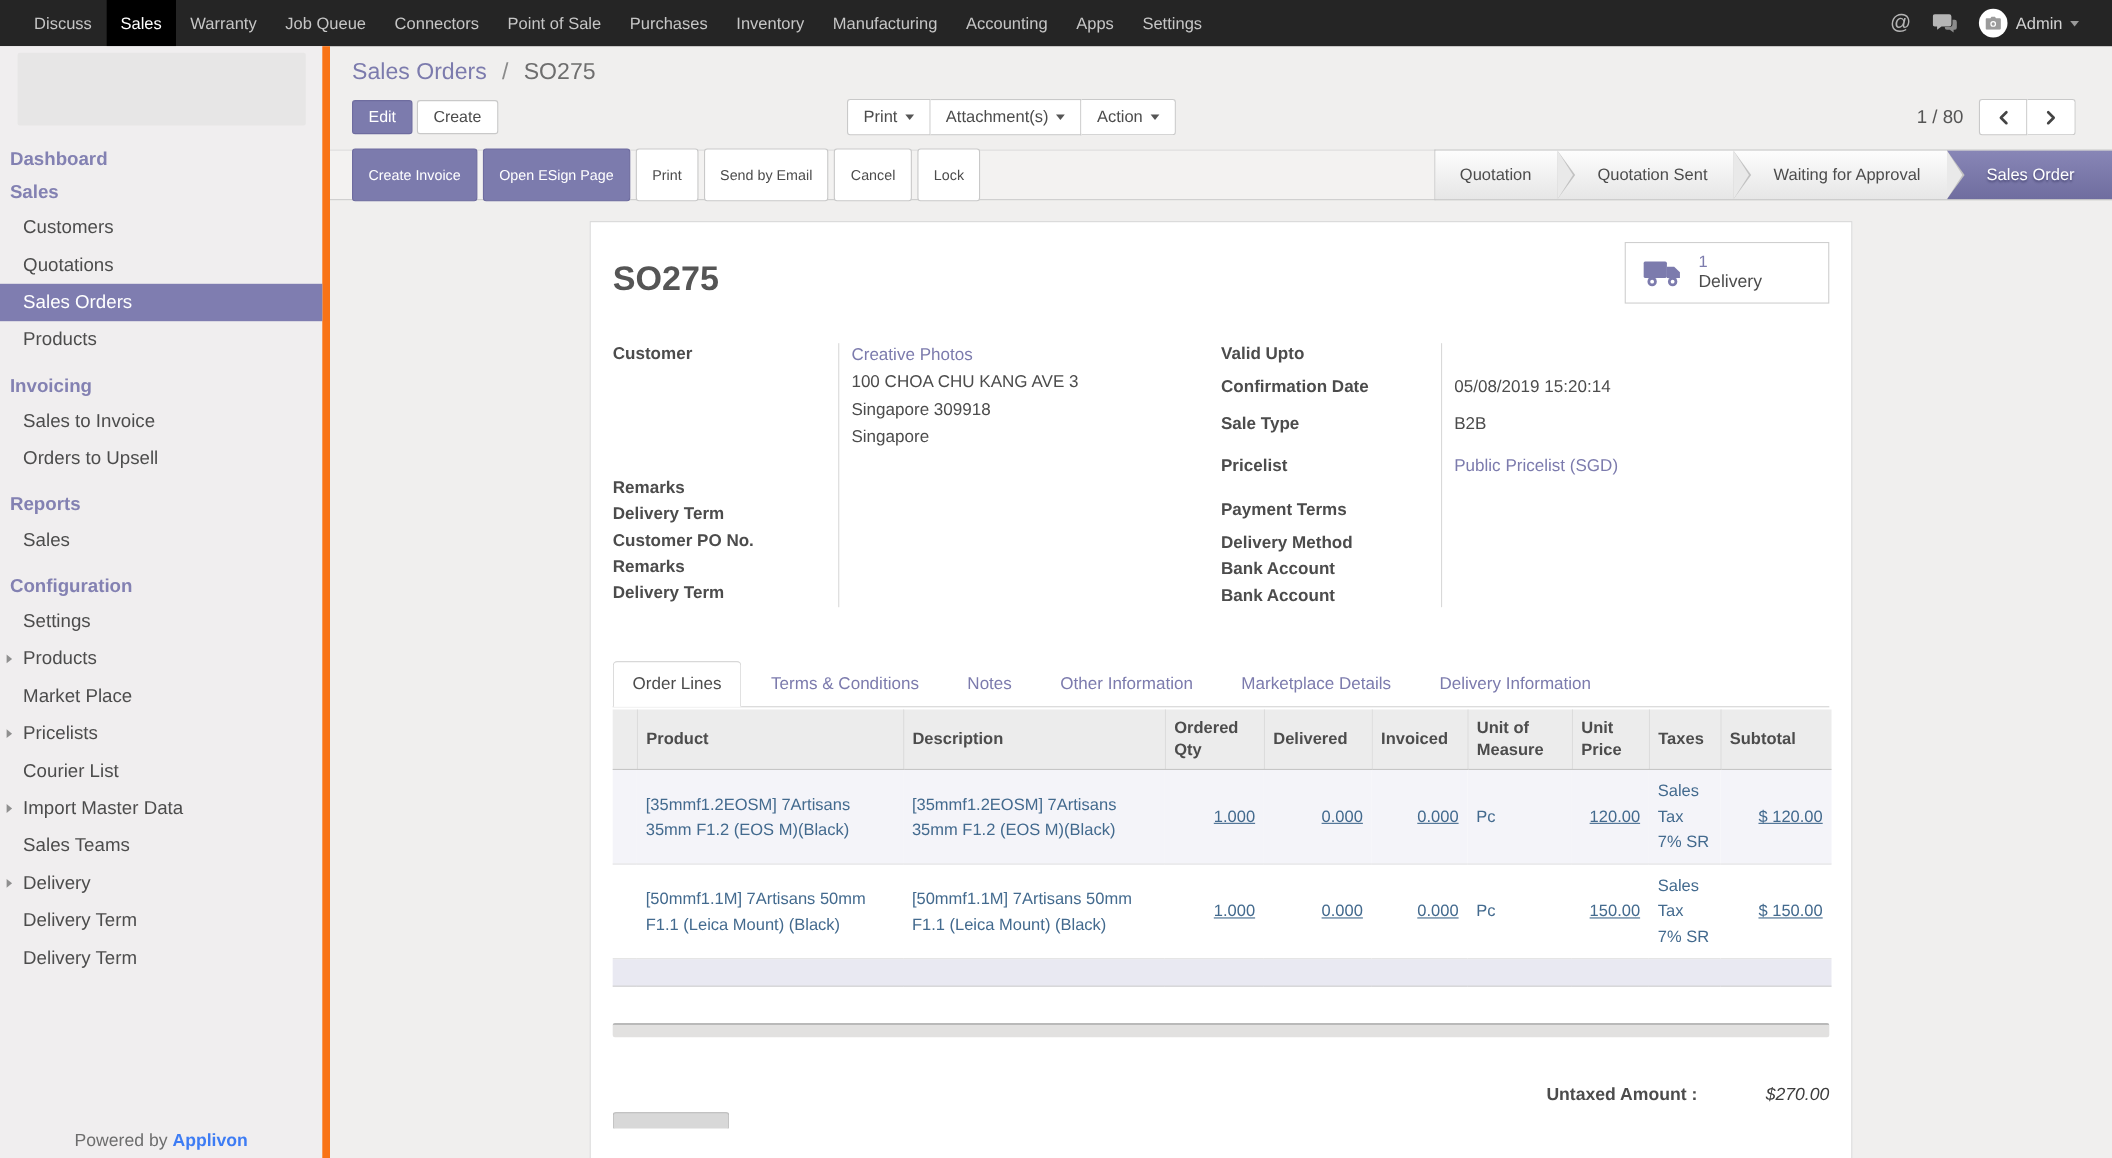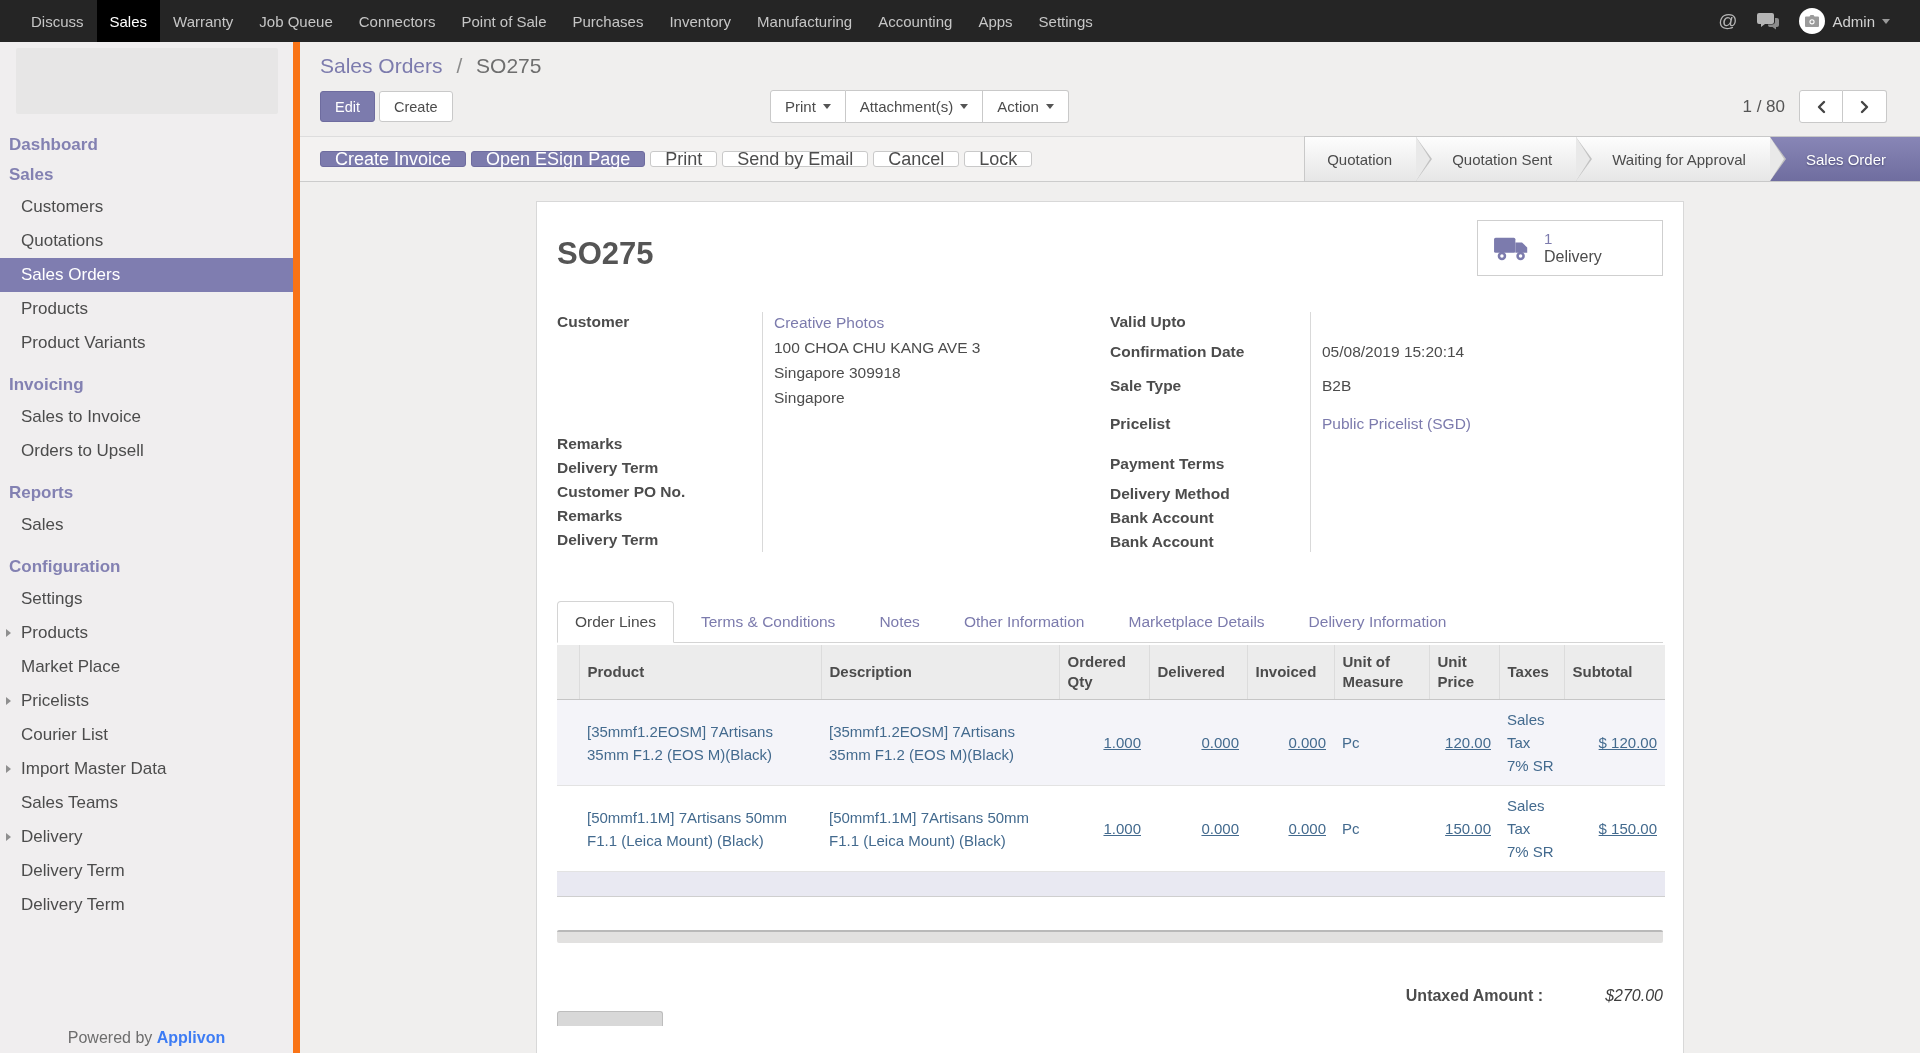--- a/index.html
+++ b/index.html
@@ -73,21 +73,21 @@
   .dd-caret{width:0;height:0;border-left:4px solid transparent;border-right:4px solid transparent;border-top:5px solid #555;}
   .pager{margin-left:auto;display:flex;align-items:center;gap:14px;padding-right:33px;}
   .pager-count{font-size:17px;color:#555;}
   .pager .btn{width:44px;padding:0;height:33px;}
   
   .statusbar{
     height:46px;background:#f3f2f1;border-top:1px solid #dddddd;border-bottom:1px solid #cccccc;
     display:flex;align-items:center;padding-left:20px;position:relative;box-sizing:border-box;
   }
   .sb-buttons{display:flex;gap:5px;}
-  .sb-buttons .btn{height:16px;font-size:18px;}
+  .sb-buttons .btn{height:48px;font-size:13px;}
   .stages{position:absolute;right:0;top:-1px;height:46px;display:flex;border:1px solid #c9c9c9;border-right:none;box-sizing:border-box;}
   .stage{
     position:relative;display:flex;align-items:center;padding:0 24px 0 36px;font-size:15px;color:#4c4c4c;
     background:linear-gradient(#fdfdfd,#e6e6e6);cursor:pointer;white-space:nowrap;
   }
   .stage:first-child{padding-left:22px;}
   .stage:not(:last-child)::before{
     content:"";position:absolute;right:-16px;top:0;z-index:1;
     border-top:22px solid transparent;border-bottom:22px solid transparent;border-left:16px solid #c2c2c2;
   }
@@ -214,21 +214,20 @@
     <div class="logo-box"></div>
 
     <div class="side-header">Dashboard</div>
 
     <div class="side-header">Sales</div>
     <ul class="side-list">
       <li class="side-item">Customers</li>
       <li class="side-item">Quotations</li>
       <li class="side-item active">Sales Orders</li>
       <li class="side-item">Products</li>
-      <li class="side-item">Product Variants</li>
     </ul>
 
     <div class="side-gap"></div>
     <div class="side-header">Invoicing</div>
     <ul class="side-list">
       <li class="side-item">Sales to Invoice</li>
       <li class="side-item">Orders to Upsell</li>
     </ul>
 
     <div class="side-gap"></div>

